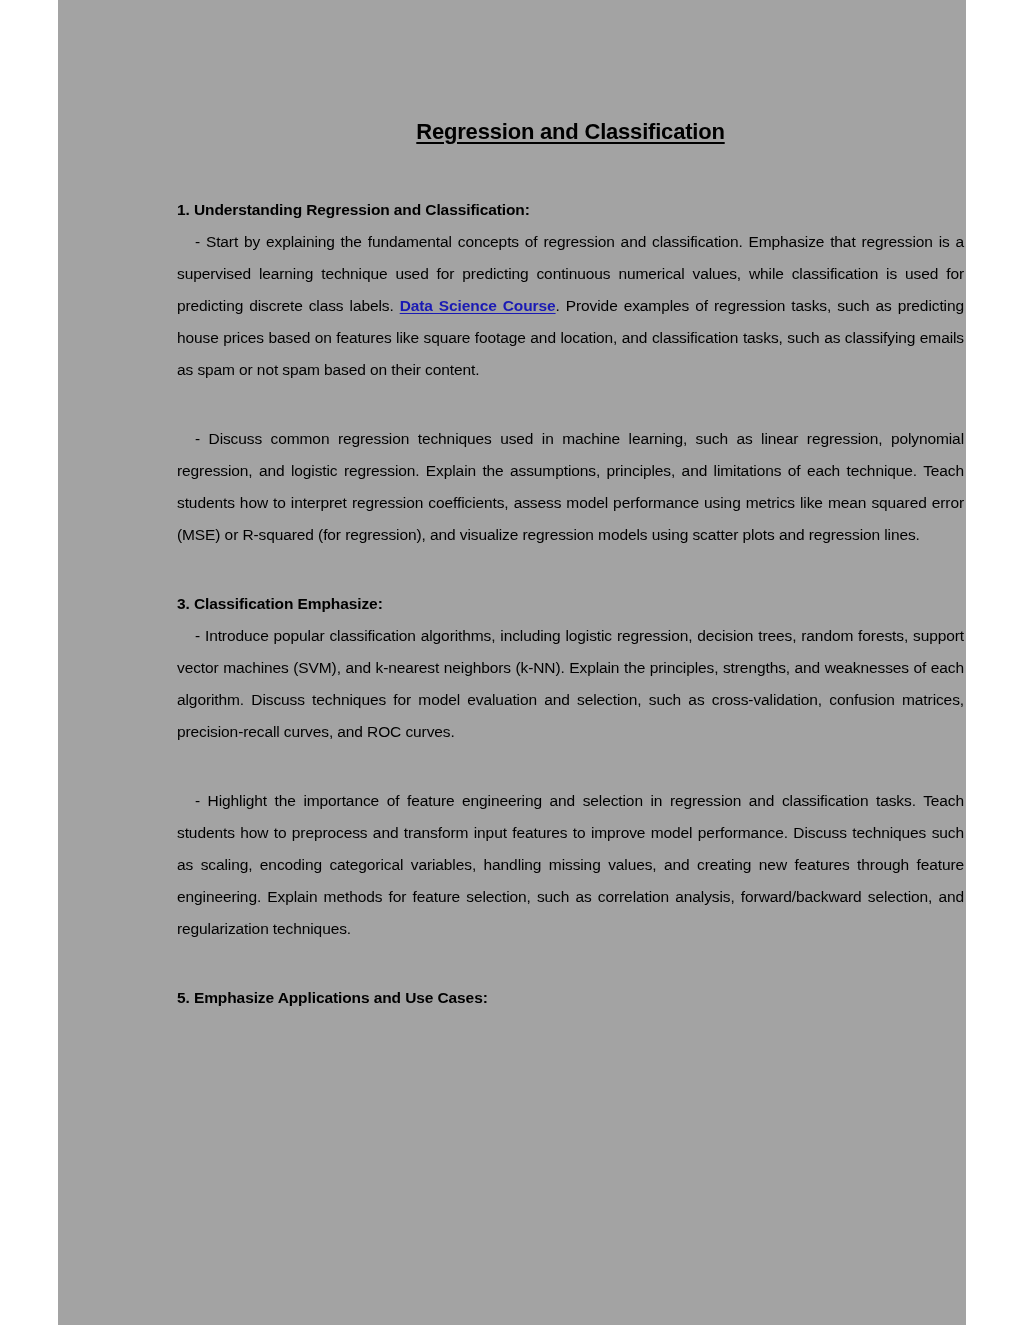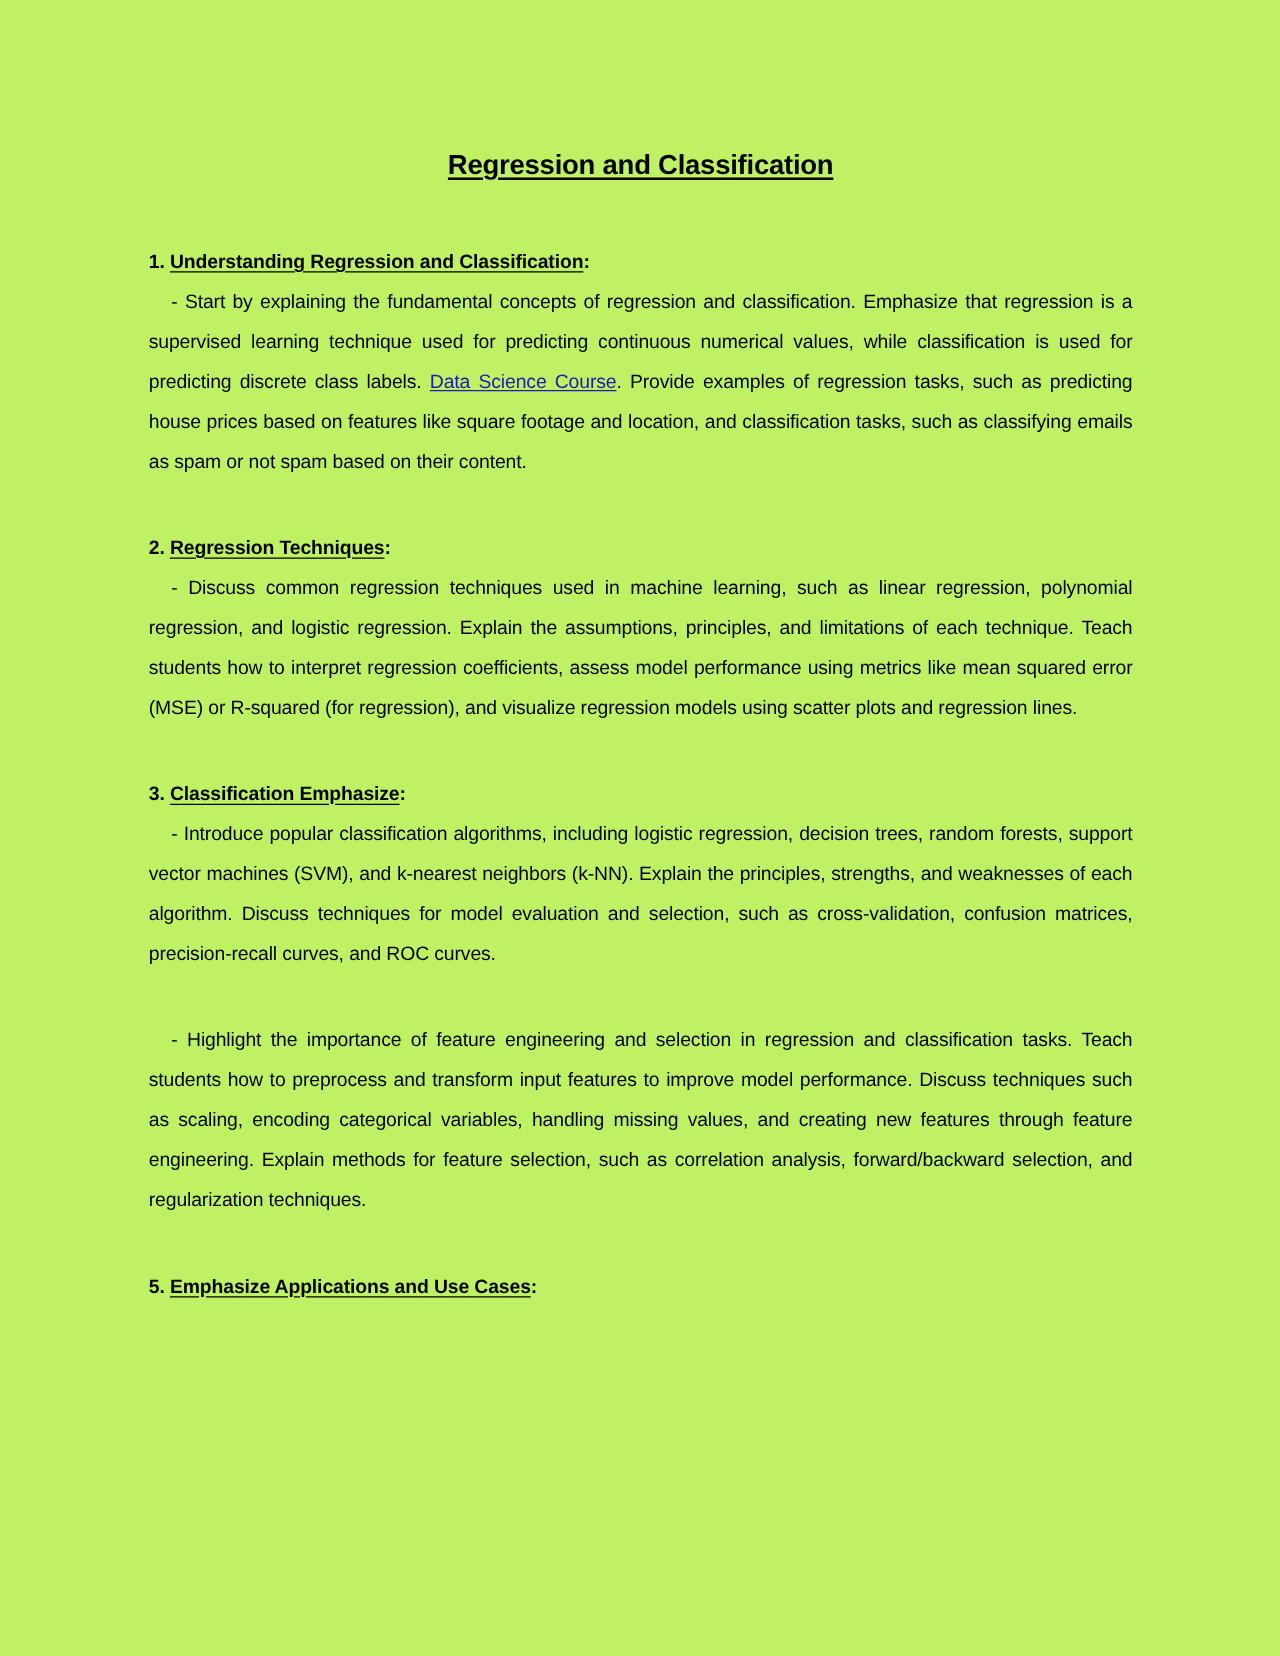--- a/index.html
+++ b/index.html
@@ -7,23 +7,23 @@
     margin: 0;
     padding: 0;
     background: #ffffff;
   }
   body {
     font-family: "Liberation Sans", sans-serif;
     color: #000000;
   }
   .page {
     position: relative;
-    width: 1024px;
+    width: 908px;
     height: 1325px;
-    background: #bef264;
+    background: #a3a3a3;
     margin: 0 auto;
     overflow: hidden;
     box-sizing: border-box;
   }
   .content {
     position: absolute;
     left: 119px;
     top: 0;
     width: 787px;
   }
@@ -52,59 +52,57 @@
     line-height: 32px;
     margin: 0;
     letter-spacing: -0.1px;
   }
   .section-heading .num {
     font-weight: bold;
     text-decoration: none;
   }
   .section-heading .hd {
     font-weight: bold;
-    text-decoration: underline;
     text-underline-offset: 3px;
   }
   .section-heading .colon {
     font-weight: bold;
     text-decoration: none;
   }
   .section-body {
     font-size: 15.5px;
     line-height: 32px;
     text-align: justify;
     text-justify: inter-word;
     margin: 0;
     letter-spacing: -0.1px;
     text-indent: 18px;
   }
   a.doclink,
   .doclink {
     color: #1a1ab4;
-    font-weight: normal;
+    font-weight: bold;
     text-decoration: underline;
     text-underline-offset: 2px;
   }
 </style>
 </head>
 <body>
 
 <div class="page">
   <div class="content">
 
     <h1 class="doc-title"><span class="u">Regression and Classification</span></h1>
 
     <div class="section section-1">
       <div class="section-heading"><span class="num">1.</span> <span class="hd">Understanding Regression and Classification</span><span class="colon">:</span></div>
       <p class="section-body"><span>- Start by explaining the fundamental concepts of regression and classification. Emphasize that regression is a supervised learning technique used for predicting continuous numerical values, while classification is used for predicting discrete class labels. </span><a class="doclink" href="#">Data Science Course</a><span>. Provide examples of regression tasks, such as predicting house prices based on features like square footage and location, and classification tasks, such as classifying emails as spam or not spam based on their content.</span></p>
     </div>
 
     <div class="section section-gap">
-      <div class="section-heading"><span class="num">2.</span> <span class="hd">Regression Techniques</span><span class="colon">:</span></div>
       <p class="section-body">- Discuss common regression techniques used in machine learning, such as linear regression, polynomial regression, and logistic regression. Explain the assumptions, principles, and limitations of each technique. Teach students how to interpret regression coefficients, assess model performance using metrics like mean squared error (MSE) or R-squared (for regression), and visualize regression models using scatter plots and regression lines.</p>
     </div>
 
     <div class="section section-gap">
       <div class="section-heading"><span class="num">3.</span> <span class="hd">Classification Emphasize</span><span class="colon">:</span></div>
       <p class="section-body">- Introduce popular classification algorithms, including logistic regression, decision trees, random forests, support vector machines (SVM), and k-nearest neighbors (k-NN). Explain the principles, strengths, and weaknesses of each algorithm. Discuss techniques for model evaluation and selection, such as cross-validation, confusion matrices, precision-recall curves, and ROC curves.</p>
     </div>
 
     <div class="section section-gap">
       <p class="section-body">- Highlight the importance of feature engineering and selection in regression and classification tasks. Teach students how to preprocess and transform input features to improve model performance. Discuss techniques such as scaling, encoding categorical variables, handling missing values, and creating new features through feature engineering. Explain methods for feature selection, such as correlation analysis, forward/backward selection, and regularization techniques.</p>

